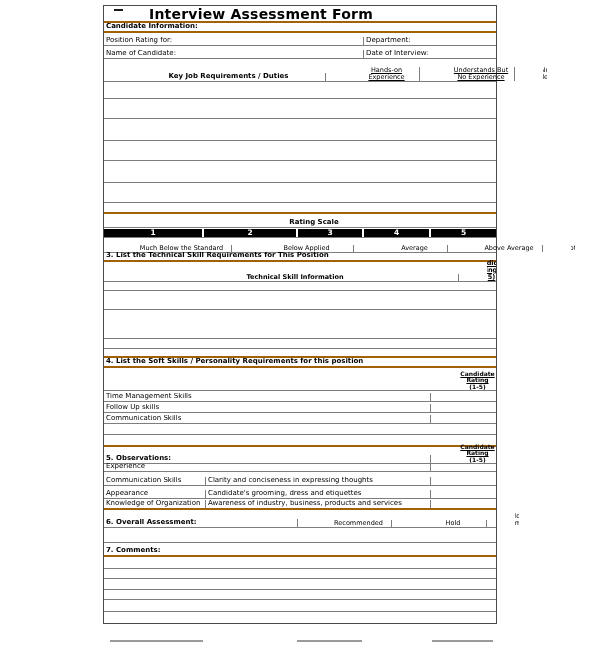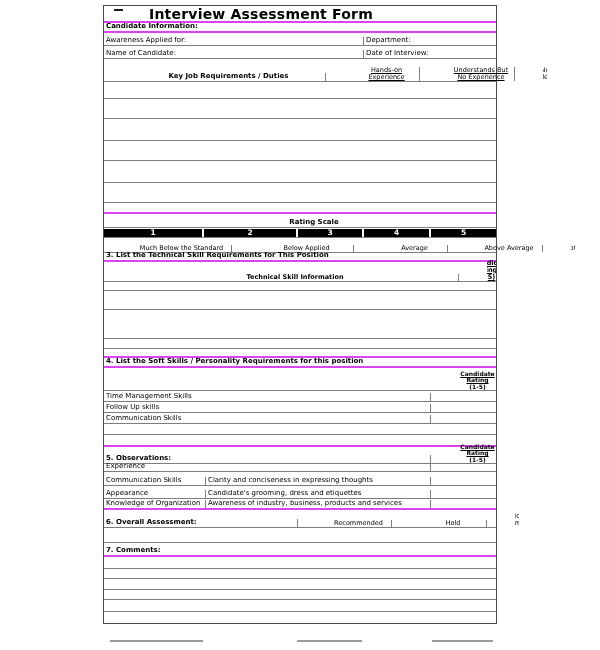--- a/index.html
+++ b/index.html
@@ -6,21 +6,21 @@
   .page {
     position:relative; width:600px; height:650px; background:#ffffff;
     font-family:"DejaVu Sans", sans-serif; color:#000; overflow:hidden;
   }
   .form {
     position:absolute; left:103px; top:5px; width:394px;
     box-sizing:border-box; border:1px solid #4a4a4a; background:#fff;
   }
   .row { display:flex; box-sizing:border-box; border-bottom:1px solid #7d7d7d; align-items:flex-end; }
   .row.noline { border-bottom:none; }
-  .row.thickb { border-bottom:2px solid #d946ef; }
+  .row.thickb { border-bottom:2px solid #a16207; }
   .c {
     box-sizing:border-box; border-right:1px solid #7d7d7d; padding:0 2px;
     display:flex; align-items:center; overflow:hidden; font-size:7px; line-height:1.1;
   }
   .c.last { border-right:none; flex:1; }
   .c.center { justify-content:center; text-align:center;margin-left:28px; }
   .c.bottom { align-items:flex-end; }
   .b { font-weight:bold; }
   .fs65 { font-size:6.5px; }
   .fs6 { font-size:6px; line-height:1.05; }
@@ -49,21 +49,21 @@
 
     <div class="row title-row thickb" style="height:17px">
       <span class="corner-dash"></span>
       <div class="title">Interview Assessment Form</div>
     </div>
 
     <div class="row thickb" style="height:10px">
       <div class="c last b">Candidate Information:</div>
     </div>
     <div class="row" style="height:13px">
-      <div class="c w260">Awareness Applied for:</div>
+      <div class="c w260">Position Rating for:</div>
       <div class="c last">Department:</div>
     </div>
     <div class="row" style="height:13px">
       <div class="c w260">Name of Candidate:</div>
       <div class="c last">Date of Interview:</div>
     </div>
 
     <div class="row" style="height:23px">
       <div class="c w194 center b">Key Job Requirements / Duties</div>
       <div class="c w66 center fs65 pre">Hands-on

